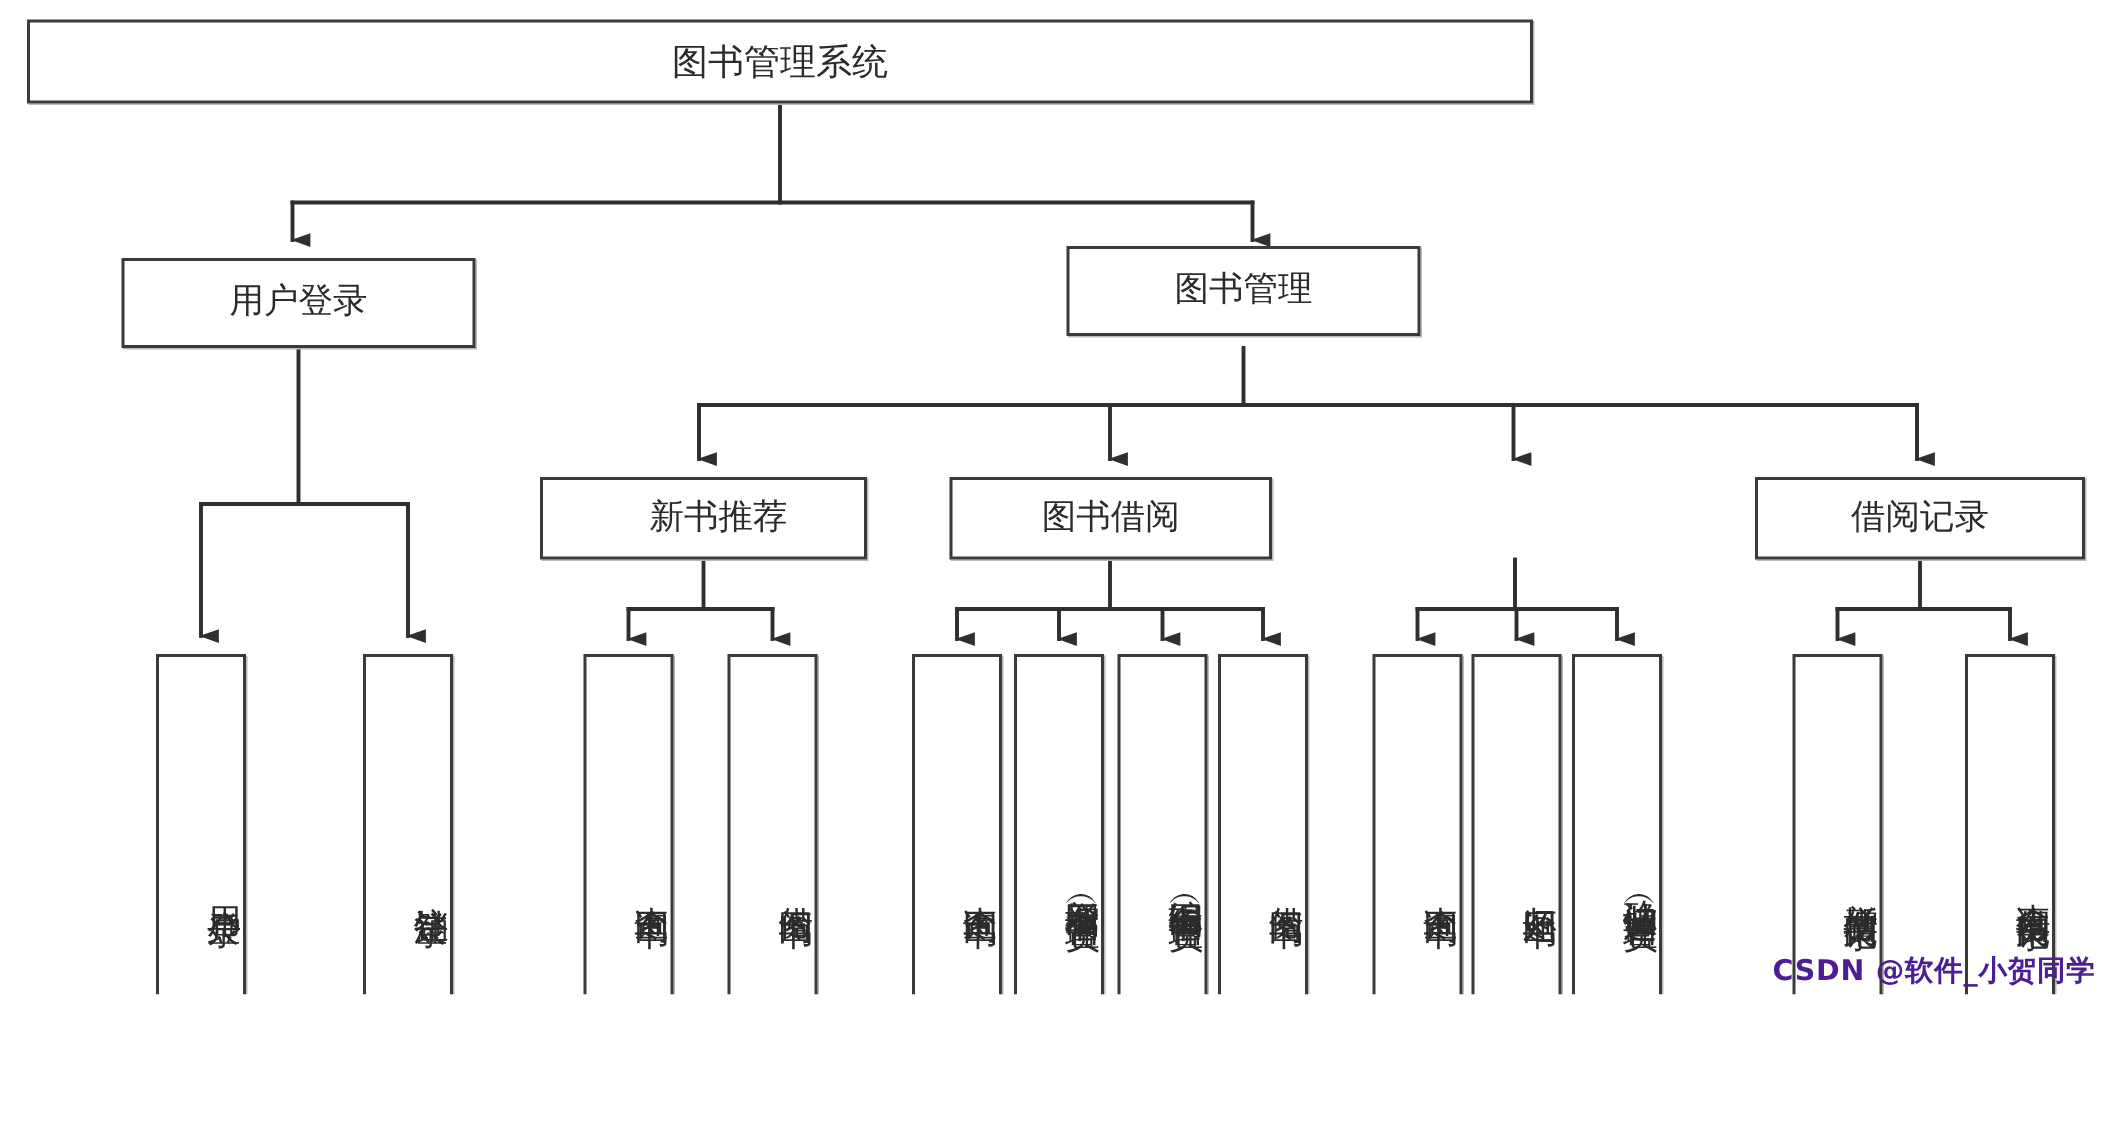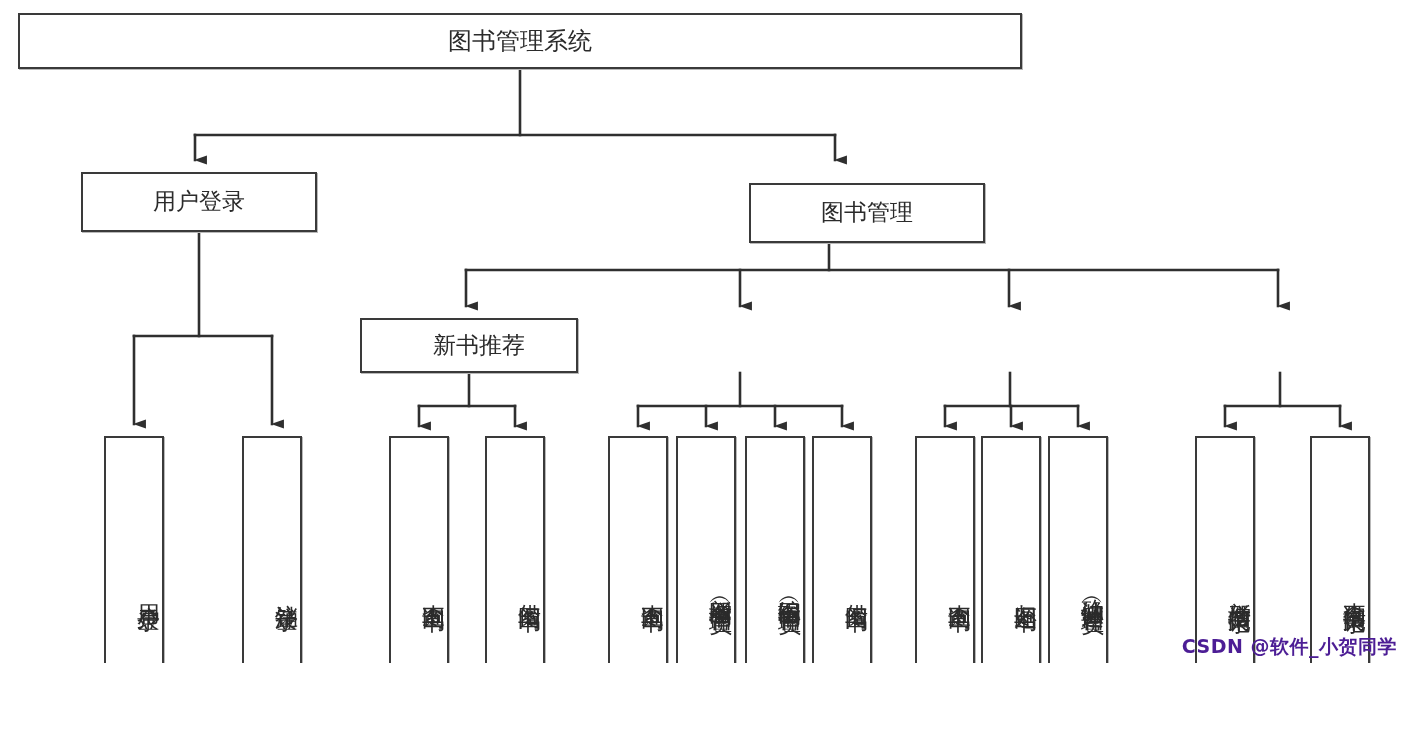--- a/index.html
+++ b/index.html
@@ -126,26 +126,32 @@
     </g>
   </svg>
 
   <div class="node root" style="left: 18px; top: 13px; width: 1004px; height: 56px;">
     <span>图书管理系统</span>
   </div>
 
   <div class="node h" style="left: 81px; top: 172px; width: 236px; height: 60px;">
     <span>用户登录</span>
   </div>
-  <div class="node h" style="left: 711px; top: 183px; width: 236px; height: 60px; margin-left: 38px;">
+  <div class="node h" style="left: 711px; top: 164px; width: 236px; height: 60px;">
     <span>图书管理</span>
   </div>
 
   <div class="node h" style="left: 360px; top: 318px; width: 218px; height: 55px; padding-left: 20px;">
     <span>新书推荐</span>
+  </div>
+  <div class="node h" style="left: 633px; top: 318px; width: 215px; height: 55px;">
+    <span>图书借阅</span>
+  </div>
+  <div class="node h" style="left: 1170px; top: 318px; width: 220px; height: 55px;">
+    <span>借阅记录</span>
   </div>
 
   <div class="node v" style="left: 104px; top: 436px; width: 60px; height: 302px;">
     <span class="vtext">用户登录</span>
   </div>
   <div class="node v" style="left: 242px; top: 436px; width: 60px; height: 302px;">
     <span class="vtext">注销登录</span>
   </div>
   <div class="node v" style="left: 389px; top: 436px; width: 60px; height: 302px;">
     <span class="vtext">查询图书</span>

